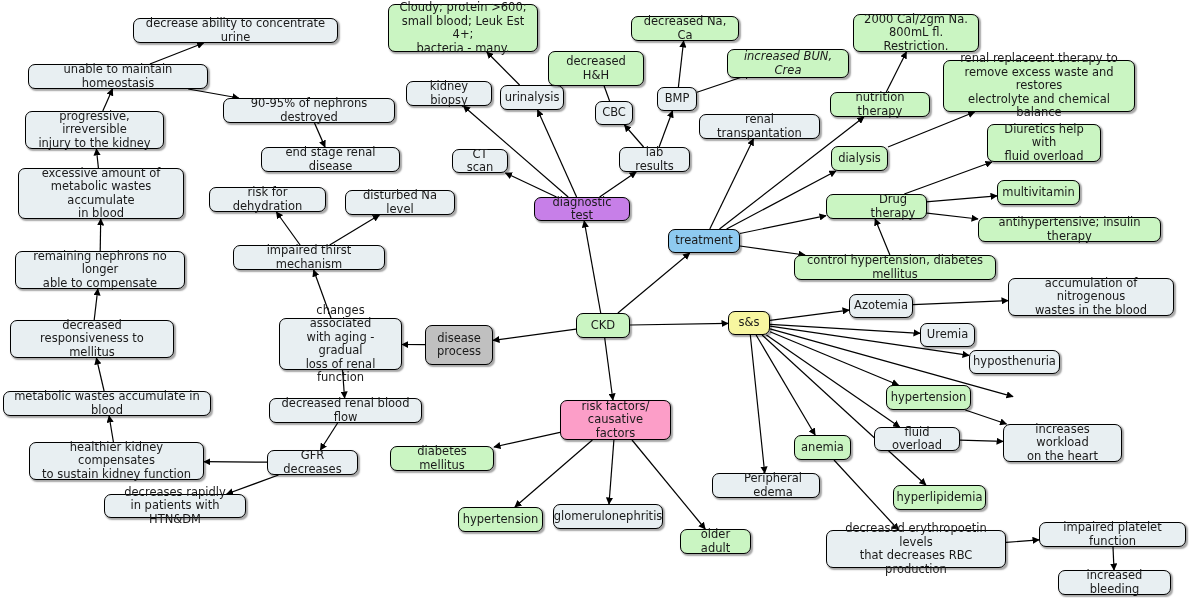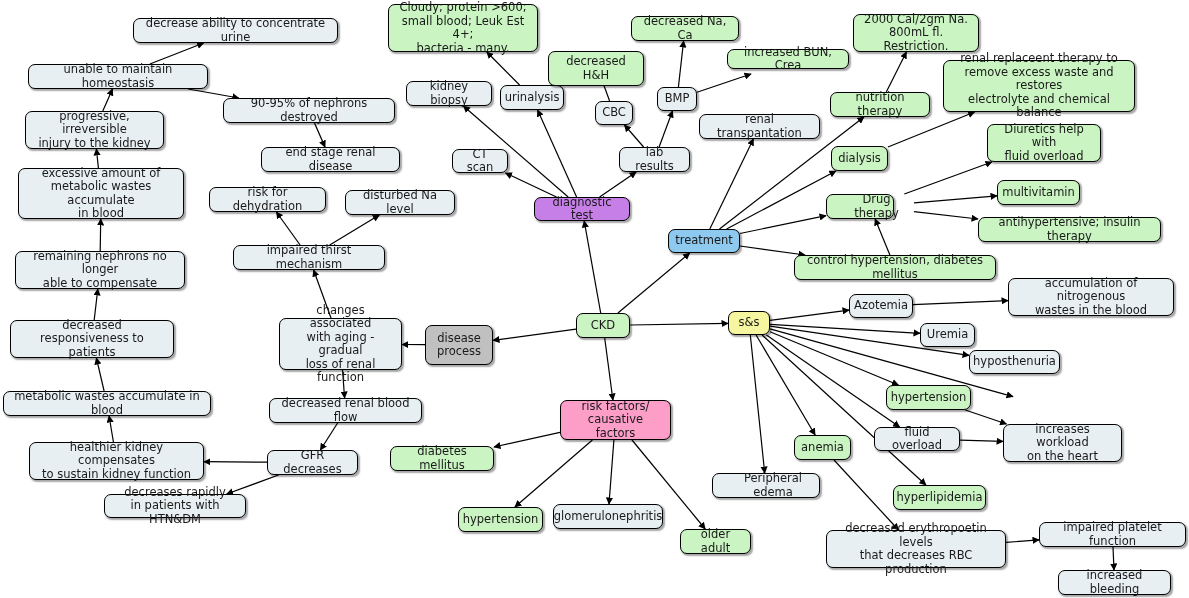--- a/index.html
+++ b/index.html
@@ -124,21 +124,21 @@
       <div class="node" style="left: 133px; top: 18px; width: 205px; height: 25px;">decrease ability to concentrate urine</div>
       <div class="node" style="left: 28px; top: 64px; width: 180px; height: 25px;">unable to maintain homeostasis</div>
       <div class="node" style="left: 25px; top: 111px; width: 139px; height: 38px;">progressive, irreversible
 injury to the kidney</div>
       <div class="node" style="left: 18px; top: 168px; width: 166px; height: 51px;">excessive amount of
 metabolic wastes accumulate
 in blood</div>
       <div class="node" style="left: 15px; top: 251px; width: 170px; height: 38px;">remaining nephrons no longer
 able to compensate</div>
       <div class="node" style="left: 10px; top: 320px; width: 164px; height: 38px;">decreased responsiveness to
-patients</div>
+mellitus</div>
       <div class="node" style="left: 3px; top: 391px; width: 208px; height: 25px;">metabolic wastes accumulate in blood</div>
       <div class="node" style="left: 29px; top: 442px; width: 175px; height: 38px;">healthier kidney compensates
 to sustain kidney function</div>
       <div class="node" style="left: 104px; top: 494px; width: 142px; height: 24px;">decreases rapidly
 in patients with HTN&amp;DM</div>
       <div class="node" style="left: 267px; top: 450px; width: 91px; height: 25px;">GFR decreases</div>
       <div class="node" style="left: 223px; top: 98px; width: 172px; height: 25px;">90-95% of nephrons destroyed</div>
       <div class="node" style="left: 261px; top: 147px; width: 139px; height: 25px;">end stage renal disease</div>
       <div class="node" style="left: 209px; top: 187px; width: 117px; height: 25px;">risk for dehydration</div>
       <div class="node" style="left: 345px; top: 190px; width: 110px; height: 25px;">disturbed Na level</div>
@@ -151,30 +151,30 @@
       <div class="node" style="left: 500px; top: 85px; width: 64px; height: 25px;">urinalysis</div>
       <div class="node" style="left: 452px; top: 149px; width: 56px; height: 24px;">CT scan</div>
       <div class="node n-green" style="left: 388px; top: 4px; width: 150px; height: 48px;">Cloudy; protein &gt;600;
 small blood; Leuk Est 4+;
 bacteria - many.</div>
       <div class="node" style="left: 619px; top: 147px; width: 71px; height: 25px;">lab results</div>
       <div class="node" style="left: 595px; top: 101px; width: 38px; height: 24px;">CBC</div>
       <div class="node" style="left: 657px; top: 87px; width: 40px; height: 24px;">BMP</div>
       <div class="node n-green" style="left: 548px; top: 51px; width: 96px; height: 35px;">decreased H&amp;H</div>
       <div class="node n-green" style="left: 631px; top: 16px; width: 108px; height: 25px;">decreased Na, Ca</div>
-      <div class="node n-green" style="left: 727px; top: 49px; width: 122px; height: 20px;">increased BUN, Crea</div>
+      <div class="node n-green" style="left: 727px; top: 49px; width: 122px; height: 29px; font-style: italic;">increased BUN, Crea</div>
       <div class="node" style="left: 699px; top: 114px; width: 121px; height: 25px;">renal transpantation</div>
       <div class="node n-green" style="left: 830px; top: 92px; width: 100px; height: 25px;">nutrition therapy</div>
       <div class="node n-green" style="left: 853px; top: 14px; width: 126px; height: 38px;">2000 Cal/2gm Na.
 800mL fl. Restriction.</div>
       <div class="node n-green" style="left: 831px; top: 146px; width: 57px; height: 25px;">dialysis</div>
       <div class="node n-green" style="left: 943px; top: 60px; width: 192px; height: 52px;">renal replaceent therapy to
 remove excess waste and restores
 electrolyte and chemical balance</div>
-      <div class="node n-green" style="left: 826px; top: 194px; width: 68px; height: 25px; padding-left: 39px;">Drug therapy</div>
+      <div class="node n-green" style="left: 826px; top: 194px; width: 101px; height: 25px; padding-left: 39px;">Drug therapy</div>
       <div class="node n-green" style="left: 987px; top: 124px; width: 114px; height: 38px;">Diuretics help with
 fluid overload</div>
       <div class="node n-green" style="left: 997px; top: 180px; width: 83px; height: 25px;">multivitamin</div>
       <div class="node n-green" style="left: 978px; top: 217px; width: 183px; height: 25px;">antihypertensive; insulin therapy</div>
       <div class="node n-green" style="left: 794px; top: 255px; width: 202px; height: 25px;">control hypertension, diabetes mellitus</div>
       <div class="node" style="left: 849px; top: 294px; width: 64px; height: 24px;">Azotemia</div>
       <div class="node" style="left: 1008px; top: 278px; width: 166px; height: 38px;">accumulation of nitrogenous
 wastes in the blood</div>
       <div class="node" style="left: 920px; top: 323px; width: 55px; height: 24px;">Uremia</div>
       <div class="node" style="left: 969px; top: 350px; width: 91px; height: 24px;">hyposthenuria</div>

